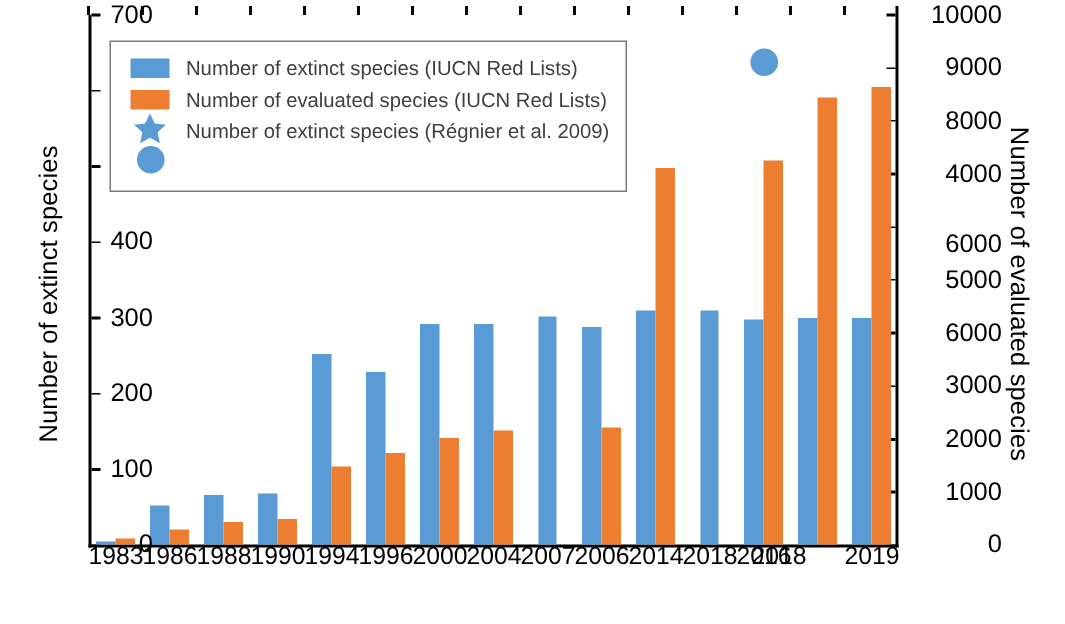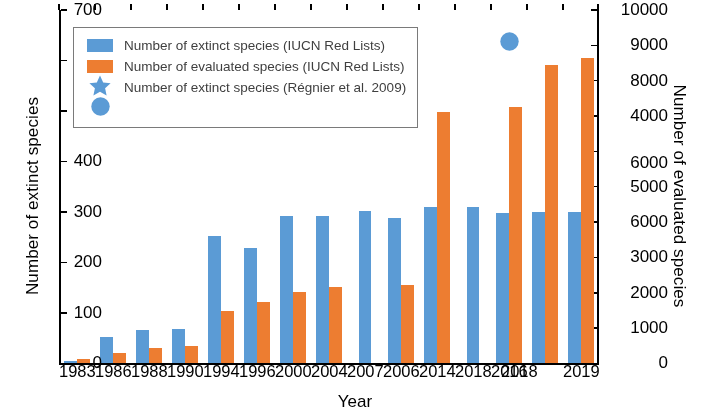--- a/index.html
+++ b/index.html
@@ -77,21 +77,20 @@
 </style>
 </head>
 <body>
 
 <div id="figure">
 
   <div class="axis-title" id="ylabel-left">Number of extinct species</div>
 
   <div class="axis-title" id="ylabel-right">Number of evaluated species</div>
 
-  <div class="axis-title" id="xlabel">Year</div>
 
   <div id="plot">
     <div class="axis-line" id="axis-left"></div>
     <div class="axis-line" id="axis-right"></div>
     <div class="axis-line" id="axis-bottom"></div>
 
     <div id="ticks-left">
         <div class="tick tick-l" style="top: 352.6px;"></div>
         <div class="tick tick-l" style="top: 302.114px;"></div>
         <div class="tick tick-l" style="top: 251.629px;"></div>

